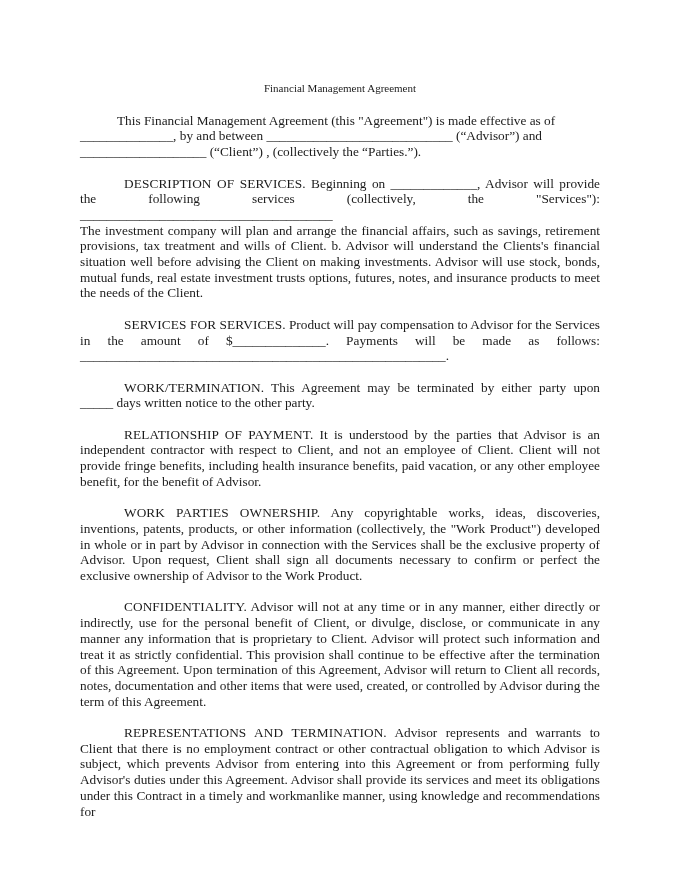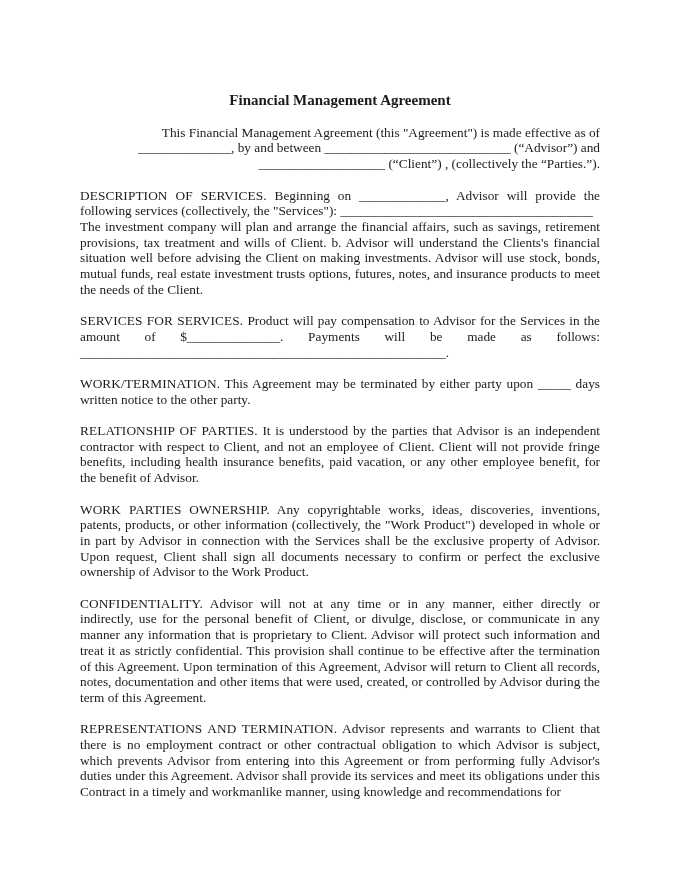--- a/index.html
+++ b/index.html
@@ -15,38 +15,39 @@
     background: var(--page-bg, #ffffff);
     color: var(--text-color, #1b1b1b);
     font-family: "Liberation Serif", "DejaVu Serif", serif;
     font-size: 13.3px;
     line-height: 15.7px;
     box-sizing: border-box;
     padding: 81px 80px 0 80px;
     overflow: hidden;
   }
   .doc-title {
-    margin: 12px;
-    font-size: 15px;
+    margin: 0;
+    font-size: 11px;
     line-height: 15.7px;
-    font-weight: bold;
+    font-weight: normal;
     text-align: center;
   }
   p.intro {
     margin: 16px 0 0 0;
-    text-align: right;
+    text-align: left;
     text-indent: 37px;
   }
   p.section {
     margin: 15.7px 0 0 0;
     text-align: justify;
     text-indent: 0;
   }
   .section-heading {
     letter-spacing: 0.1px;
+    margin-left: 44px;
   }
 </style>
 </head>
 <body>
 
 <div class="page">
 
   <h1 class="doc-title">Financial Management Agreement</h1>
 
   <p class="intro">This Financial Management Agreement (this "Agreement") is made effective as of ______________, by and between ____________________________ (“Advisor”) and ___________________ (“Client”) , (collectively the “Parties.”).</p>
@@ -62,21 +63,21 @@
     <span class="section-heading">SERVICES FOR SERVICES.</span>
     <span>Product will pay compensation to Advisor for the Services in the amount of $______________. Payments will be made as follows: _______________________________________________________.</span>
   </p>
 
   <p class="section">
     <span class="section-heading">WORK/TERMINATION.</span>
     <span>This Agreement may be terminated by either party upon _____ days written notice to the other party.</span>
   </p>
 
   <p class="section">
-    <span class="section-heading">RELATIONSHIP OF PARTIES.</span>
+    <span class="section-heading">RELATIONSHIP OF PAYMENT.</span>
     <span>It is understood by the parties that Advisor is an independent contractor with respect to Client, and not an employee of Client. Client will not provide fringe benefits, including health insurance benefits, paid vacation, or any other employee benefit, for the benefit of Advisor.</span>
   </p>
 
   <p class="section">
     <span class="section-heading">WORK PARTIES OWNERSHIP.</span>
     <span>Any copyrightable works, ideas, discoveries, inventions, patents, products, or other information (collectively, the "Work Product") developed in whole or in part by Advisor in connection with the Services shall be the exclusive property of Advisor. Upon request, Client shall sign all documents necessary to confirm or perfect the exclusive ownership of Advisor to the Work Product.</span>
   </p>
 
   <p class="section">
     <span class="section-heading">CONFIDENTIALITY.</span>

